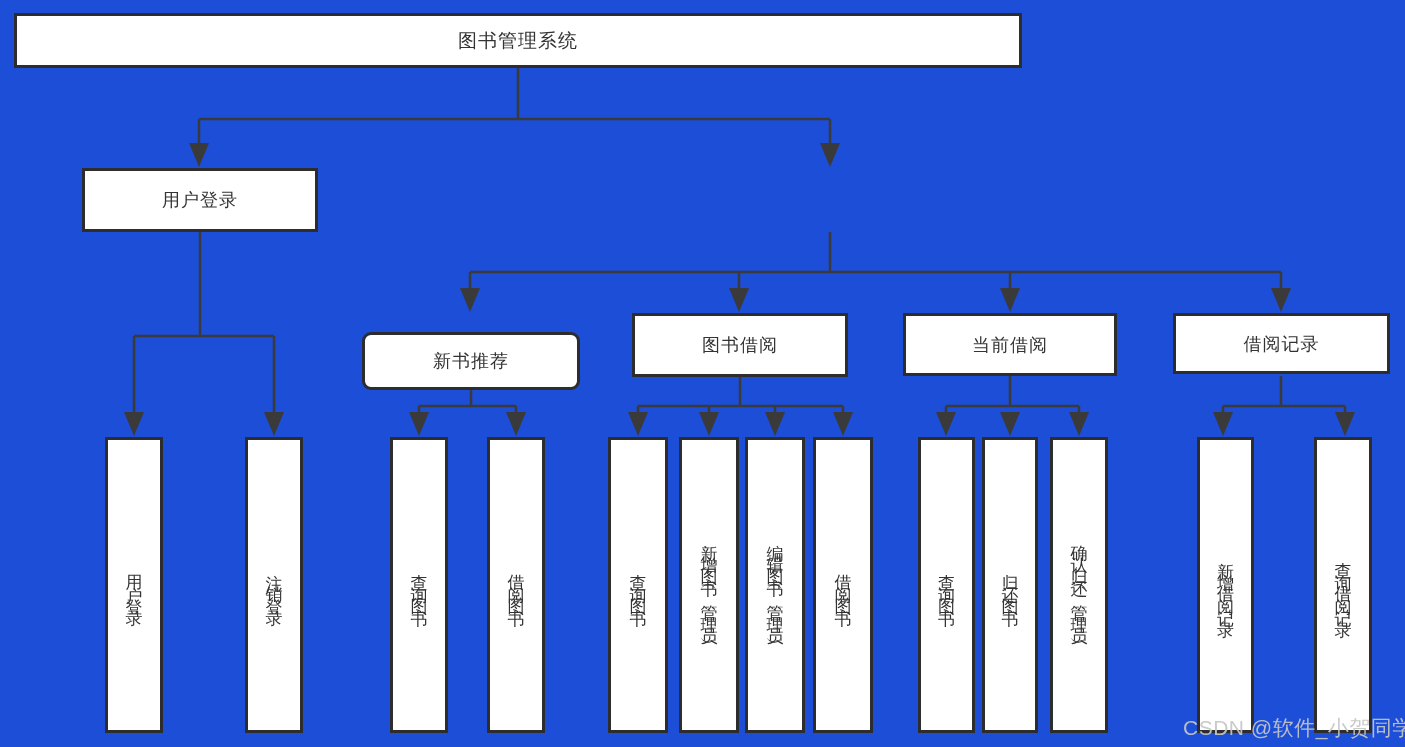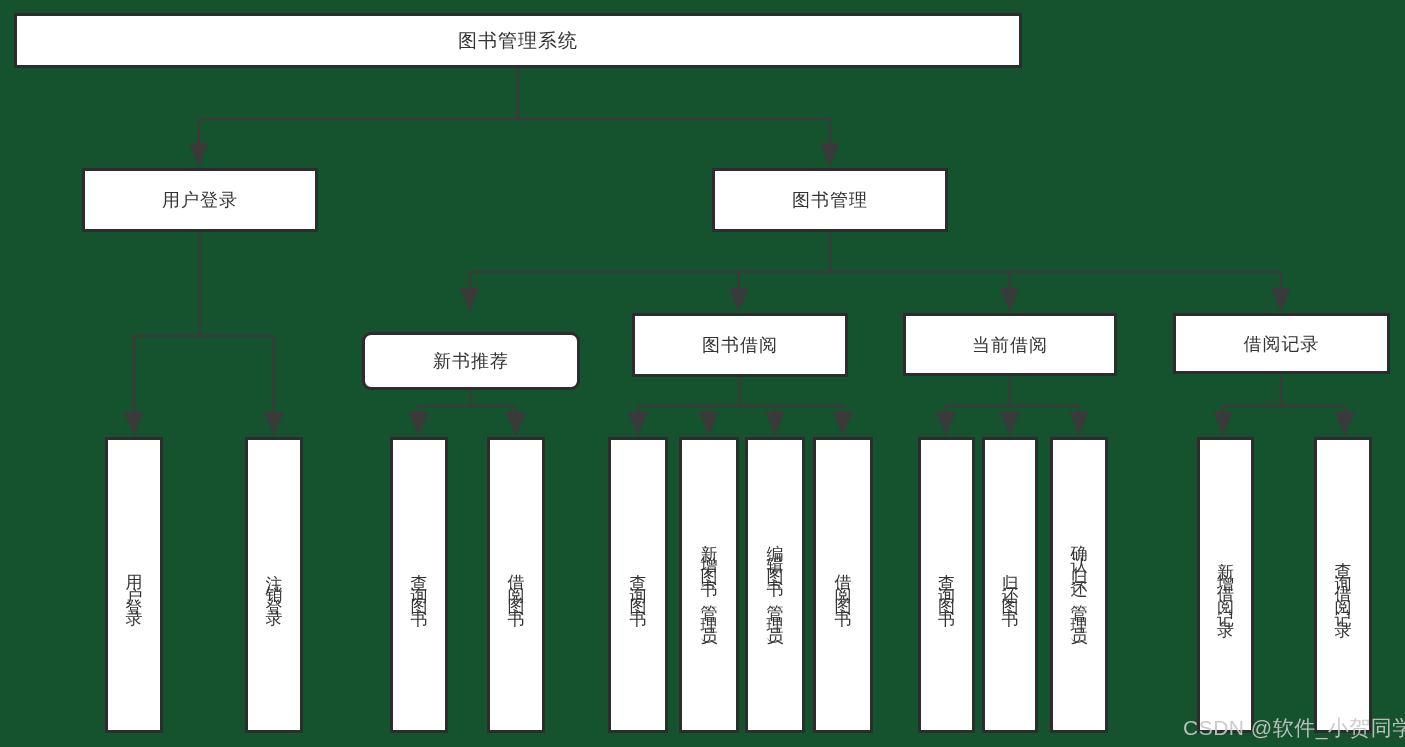--- a/index.html
+++ b/index.html
@@ -4,21 +4,21 @@
 <style>
   html, body {
     margin: 0;
     padding: 0;
     background: #ffffff;
   }
   #canvas {
     position: relative;
     width: 1405px;
     height: 747px;
-    background: #14532d;
+    background: #1d4ed8;
     font-family: "Liberation Sans", "DejaVu Sans", sans-serif;
     overflow: hidden;
   }
   .box {
     position: absolute;
     box-sizing: border-box;
     border: 3px solid #2d2d2d;
     background: #ffffff;
     display: flex;
     align-items: center;
@@ -101,23 +101,20 @@
     </g>
   </svg>
 
   <div class="box" style="left:14px; top:13px; width:1008px; height:55px; font-size:19px;">
     <span>图书管理系统</span>
   </div>
 
   <div class="box" style="left:82px; top:168px; width:236px; height:64px;">
     <span>用户登录</span>
   </div>
-  <div class="box" style="left:712px; top:168px; width:236px; height:64px;">
-    <span>图书管理</span>
-  </div>
 
   <div class="box" style="left:362px; top:332px; width:218px; height:58px;border-radius:9px;">
     <span>新书推荐</span>
   </div>
   <div class="box" style="left:632px; top:313px; width:216px; height:64px;">
     <span>图书借阅</span>
   </div>
   <div class="box" style="left:903px; top:313px; width:214px; height:63px;">
     <span>当前借阅</span>
   </div>

